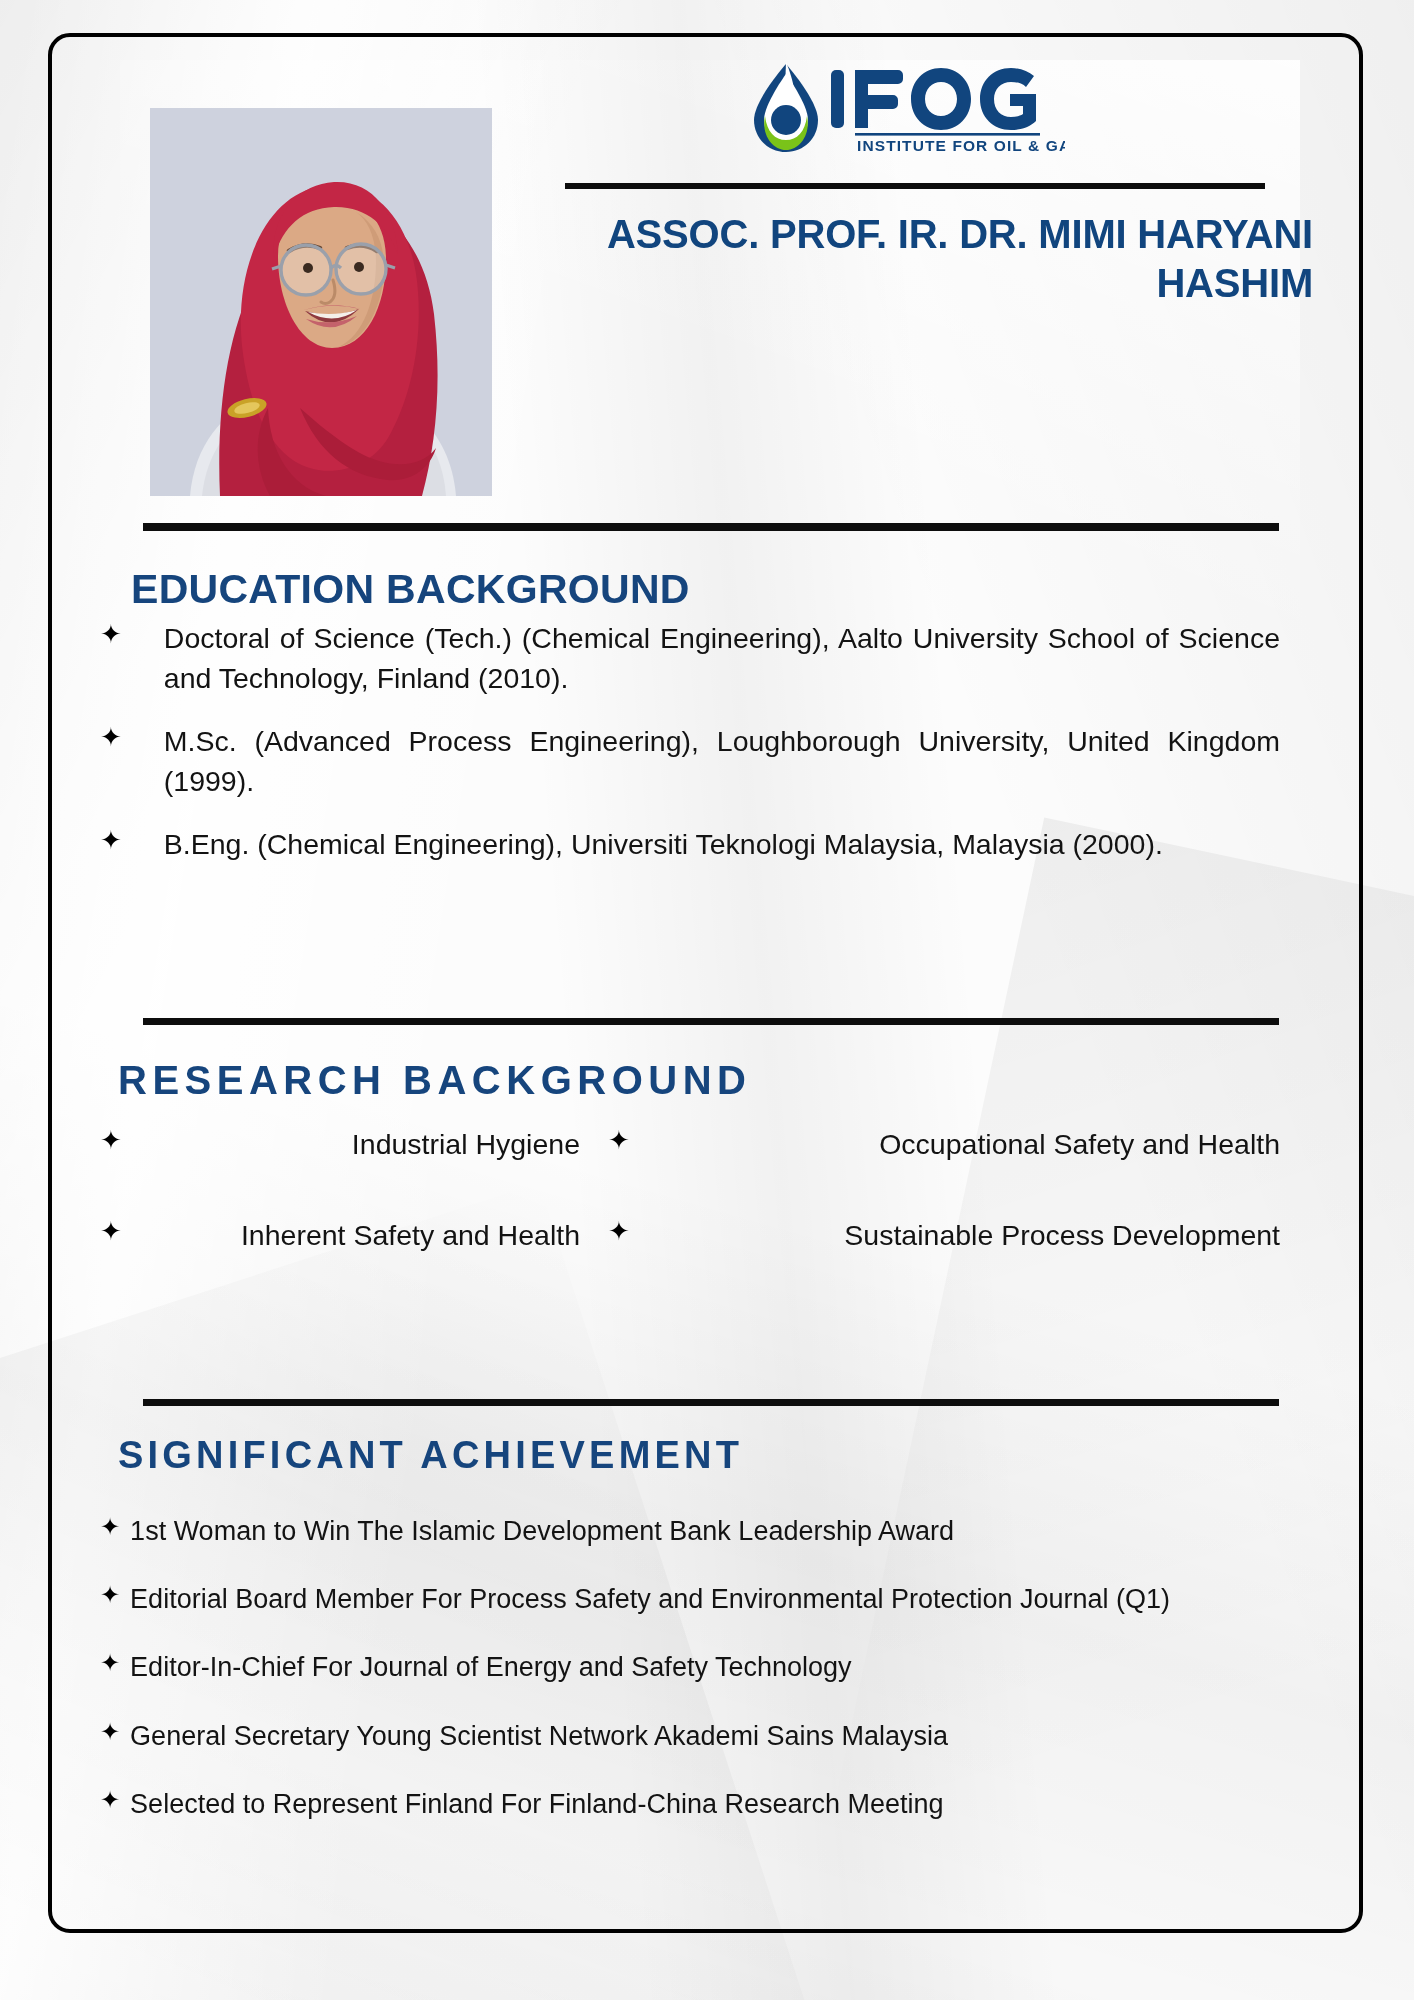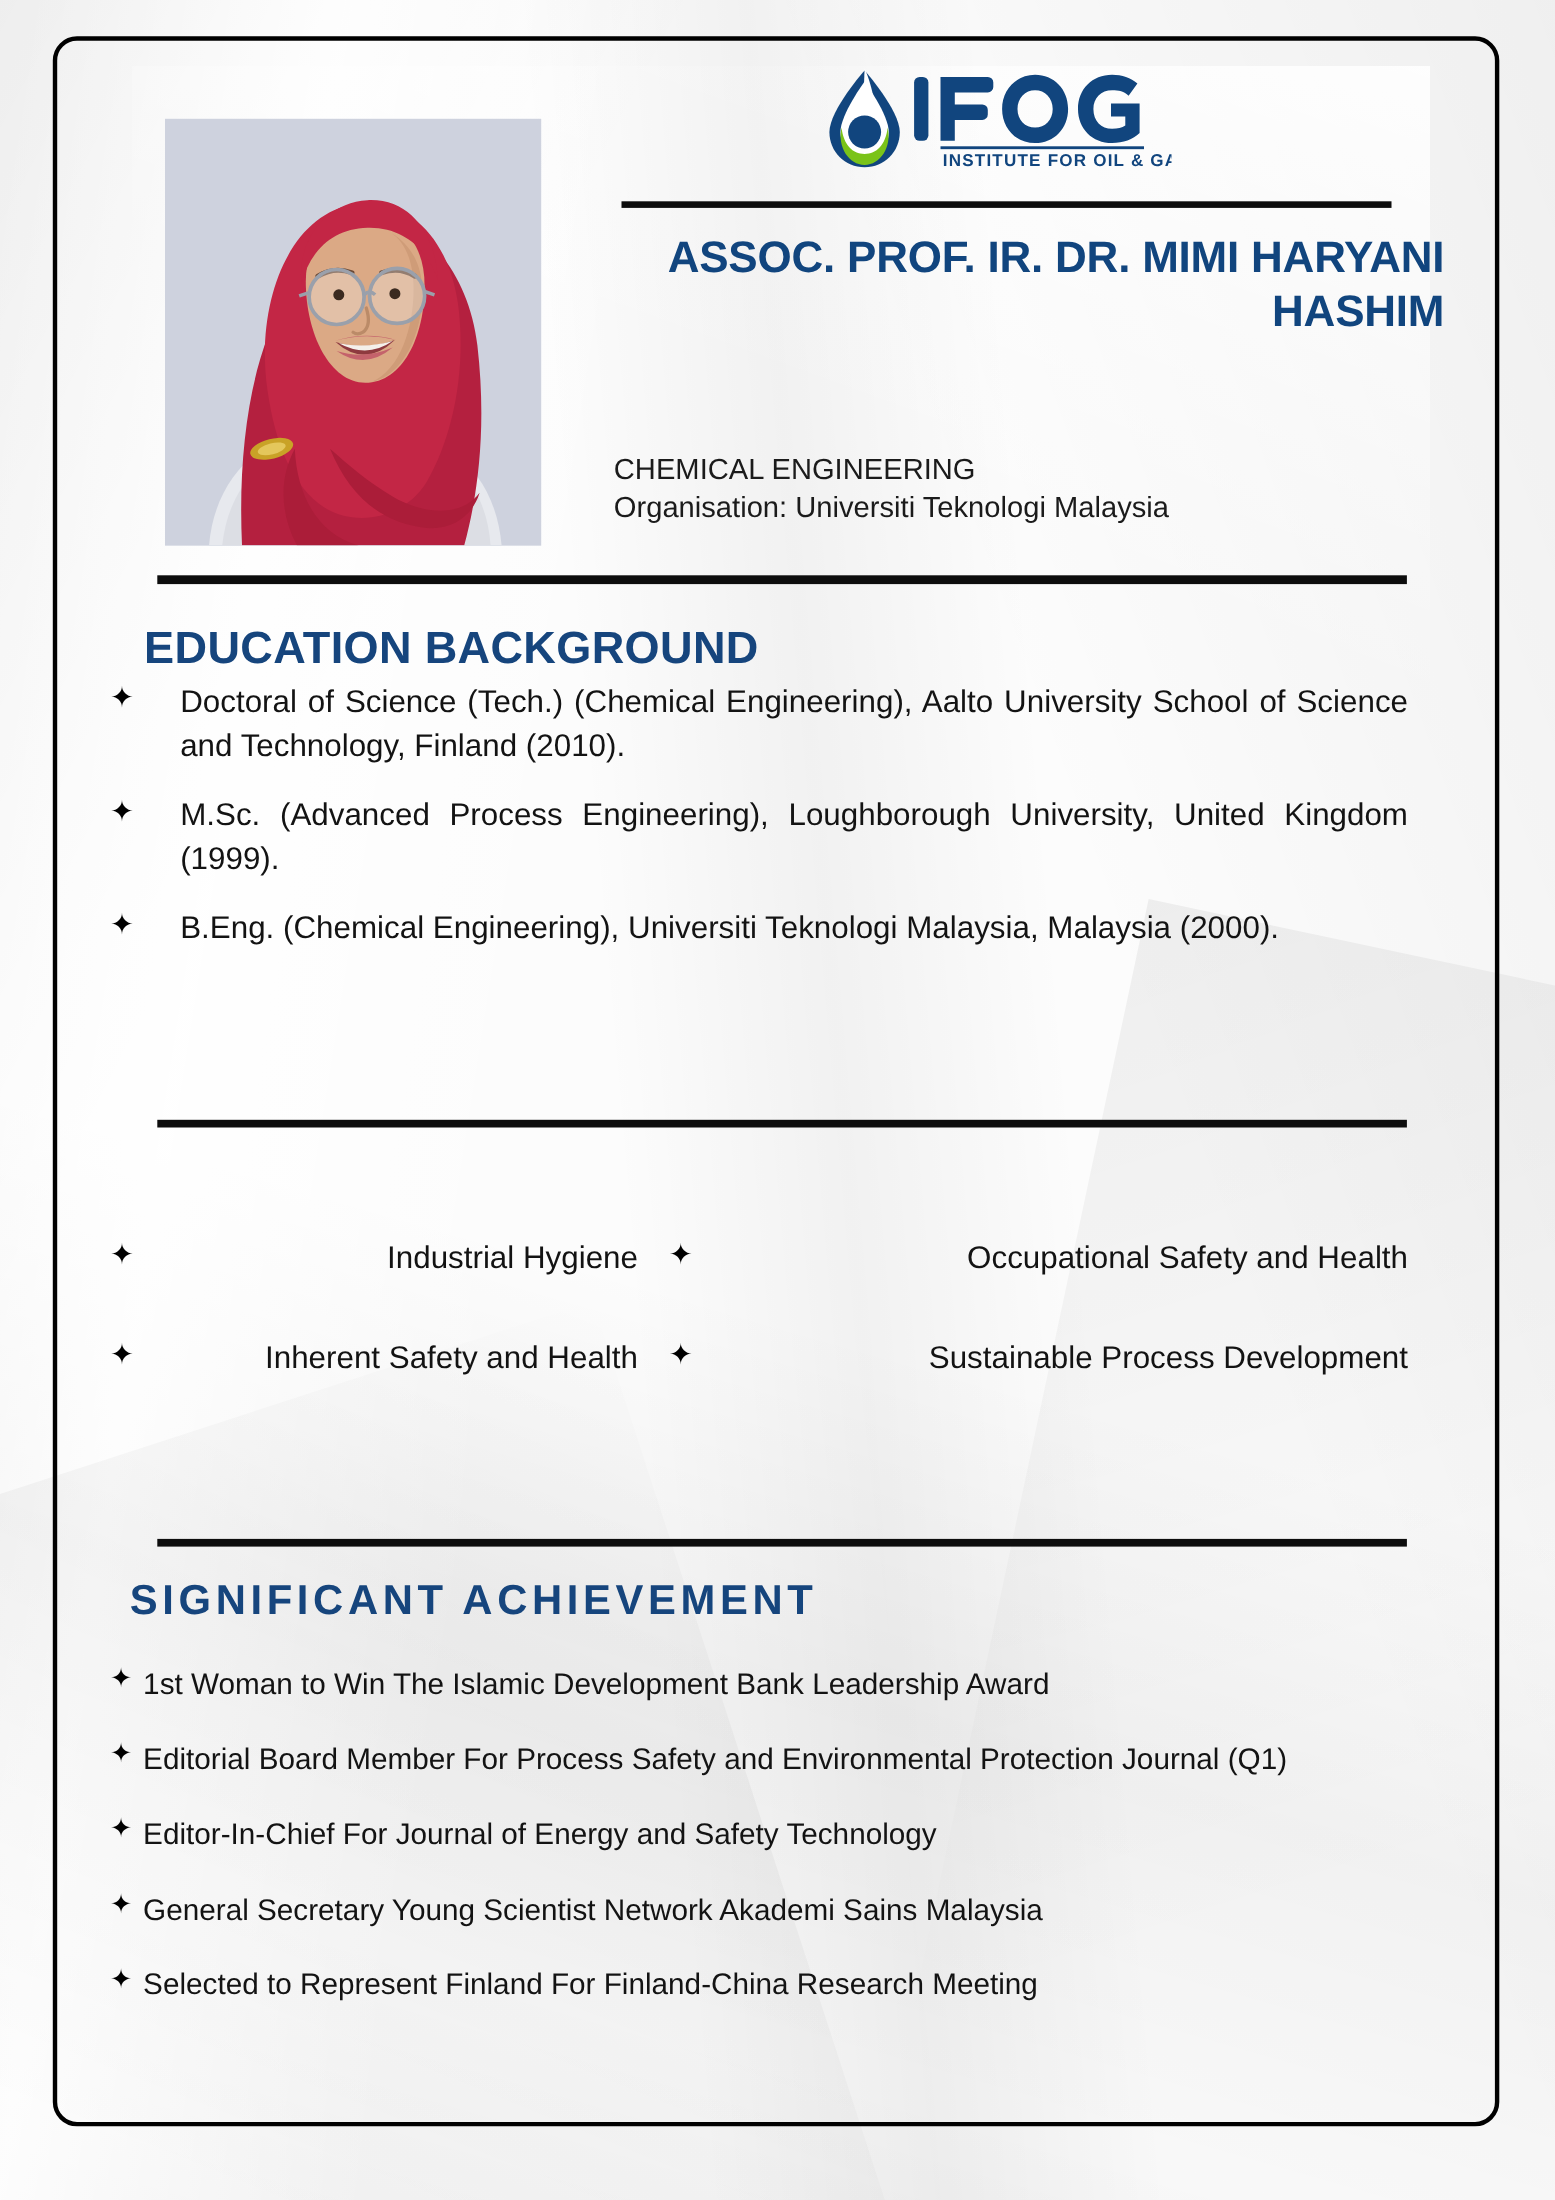--- a/index.html
+++ b/index.html
@@ -227,24 +227,20 @@
         </g>
         <rect x="110" y="73" width="185" height="2.6" fill="#11457e"></rect>
         <text x="112" y="91" font-family="'Liberation Sans', sans-serif" font-size="15.5" font-weight="bold" letter-spacing="1.1" fill="#11457e">INSTITUTE FOR OIL &amp; GAS</text>
       </svg>
     </div>
 
     <div class="rule r-name"></div>
 
     <div class="name">ASSOC. PROF. IR. DR. MIMI HARYANI HASHIM</div>
 
-    <div class="affil">
-      <span class="dept">CHEMICAL ENGINEERING</span>
-      <span class="org">Organisation: Universiti Teknologi Malaysia</span>
-    </div>
 
     <div class="rule r-1"></div>
 
     <div class="sec-title edu">EDUCATION BACKGROUND</div>
 
     <div class="bullet-list edu-list">
       <div class="b-item">
         <span class="b-mark">✦</span>
         <span class="b-text">Doctoral of Science (Tech.) (Chemical Engineering), Aalto University School of Science and Technology, Finland (2010).</span>
       </div>
@@ -253,20 +249,21 @@
         <span class="b-text">M.Sc. (Advanced Process Engineering), Loughborough University, United Kingdom (1999).</span>
       </div>
       <div class="b-item">
         <span class="b-mark">✦</span>
         <span class="b-text">B.Eng. (Chemical Engineering), Universiti Teknologi Malaysia, Malaysia (2000).</span>
       </div>
     </div>
 
     <div class="rule r-2"></div>
 
+    <div class="sec-title res">RESEARCH BACKGROUND</div>
 
     <div class="res-grid">
       <div class="b-item">
         <span class="b-mark">✦</span>
         <span class="b-text">Industrial Hygiene</span>
       </div>
       <div class="b-item">
         <span class="b-mark">✦</span>
         <span class="b-text">Occupational Safety and Health</span>
       </div>

